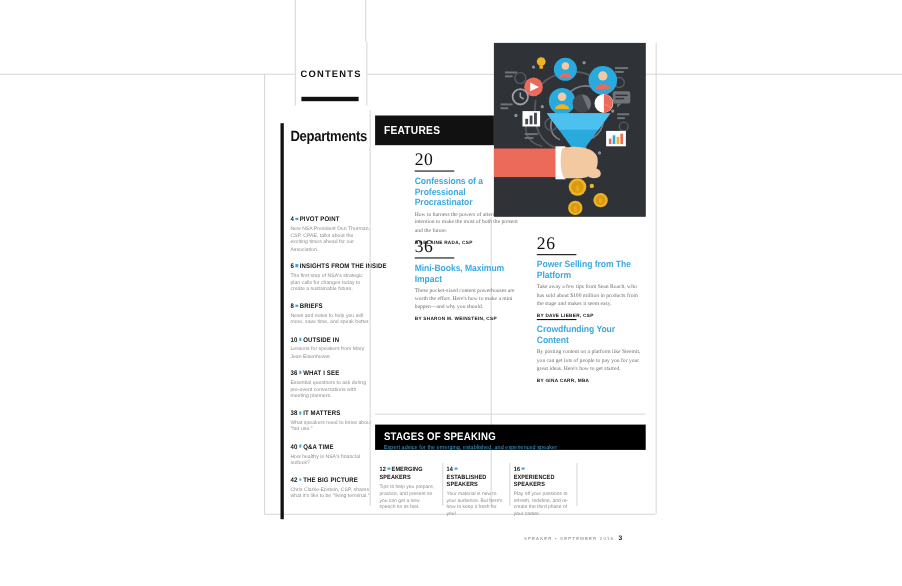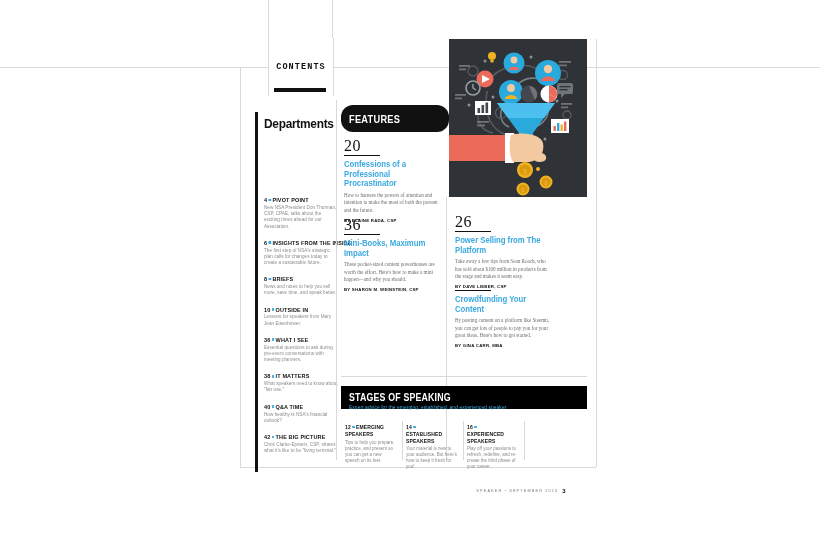--- a/index.html
+++ b/index.html
@@ -16,21 +16,21 @@
   .guide-h{height:1px;}
   .guide-v{width:1px;}
 
   
   .contents-box{
     position:absolute;left:268px;top:38px;width:64px;height:58px;
     background:#fff;border-left:1px solid #d9d9d9;border-right:1px solid #d9d9d9;
     display:flex;align-items:center;justify-content:center;
   }
   .contents-label{
-    font-family:Liberation Mono, monospace;
+    font-family:Liberation Sans, sans-serif;
     font-weight:bold;font-size:8.5px;letter-spacing:1.1px;color:#111;
     white-space:nowrap;
   }
   .contents-rule{position:absolute;left:274px;top:88px;width:52px;height:4px;background:#111;}
 
   
   .dept-col{position:absolute;left:255px;top:100px;width:86px;height:360px;margin-top:12px;}
   .dept-rule{position:absolute;left:0;top:0;width:2.5px;height:360px;background:#111;}
   .dept-title{
     position:absolute;left:9px;top:4px;
@@ -52,41 +52,40 @@
       vertical-align:middle;margin:0 1.6px 1px 1.6px;}
   .dept-desc{
     font-size:4.6px;line-height:6.2px;color:#8c8c8c;margin-top:1.5px;
     letter-spacing:.05px;
   }
 
   
   .features-hdr{
     position:absolute;left:341px;top:105px;width:108px;height:27px;
     background:#111;
-    border-radius:12px;
   }
   .features-hdr span{
     position:absolute;left:8px;top:8px;
     color:#fff;font-weight:bold;font-size:10.5px;letter-spacing:.3px;
     transform:scaleX(.88);transform-origin:left center;
   }
   .stages-hdr{
     position:absolute;left:341px;top:386px;width:246px;height:23px;background:#000000;
   }
   .stages-title{
     position:absolute;left:8px;top:6px;color:#fff;font-weight:bold;font-size:10px;
     letter-spacing:.2px;transform:scaleX(.88);transform-origin:left center;
   }
   .stages-sub{
     position:absolute;left:8px;top:18px;color:#3ba9e0;font-size:5.3px;
     letter-spacing:.1px;transform:scaleX(.92);transform-origin:left center;
   }
 
   
-  .feat{position:absolute;width:98px;}
+  .feat{position:absolute;width:98px;margin-left:33px;}
   .feat-num{
     font-family:"Liberation Serif", serif;
     font-size:16px;color:#111;line-height:17px;letter-spacing:.5px;
     padding-bottom:1px;
   }
   .feat-numrule{width:36px;height:1.2px;background:#111;margin-bottom:4px;}
   .feat-title{
     color:#3ba9e0;font-weight:bold;font-size:8.4px;line-height:9.6px;
     letter-spacing:-.05px;margin-bottom:3px;
     transform:scaleX(.93);transform-origin:left center;

